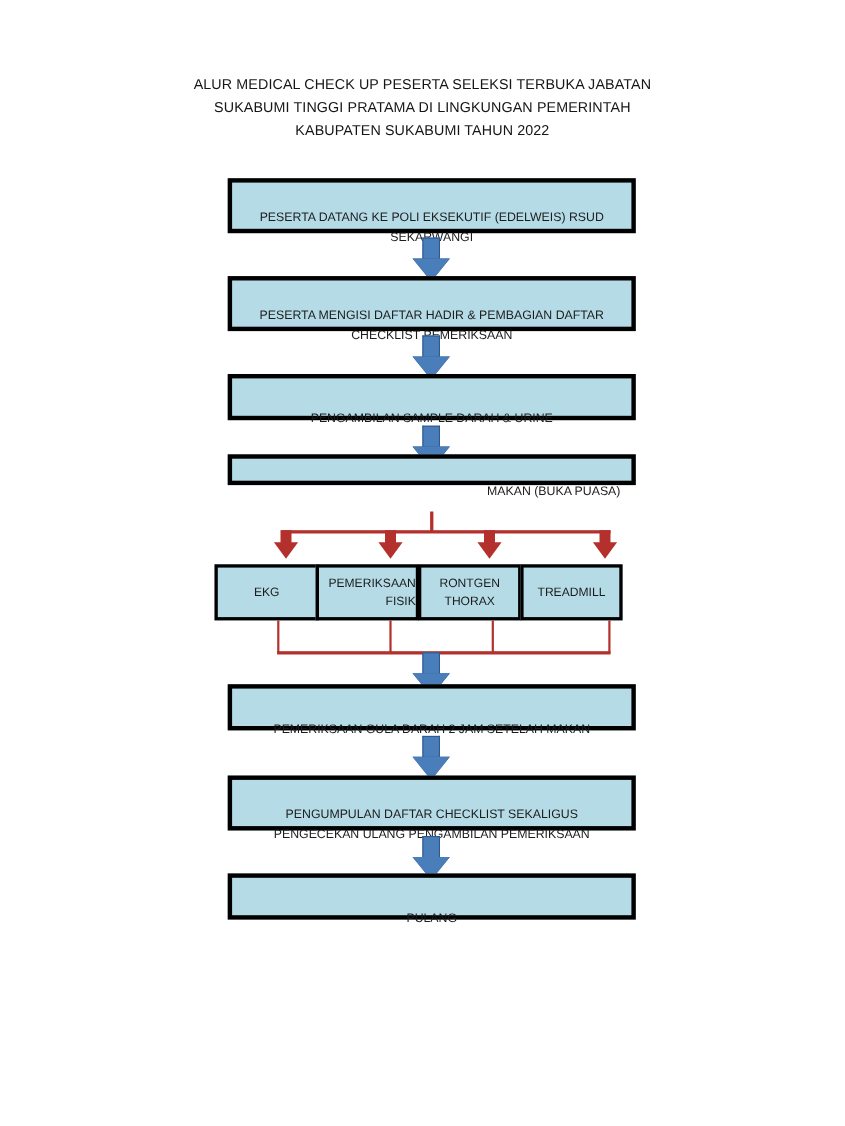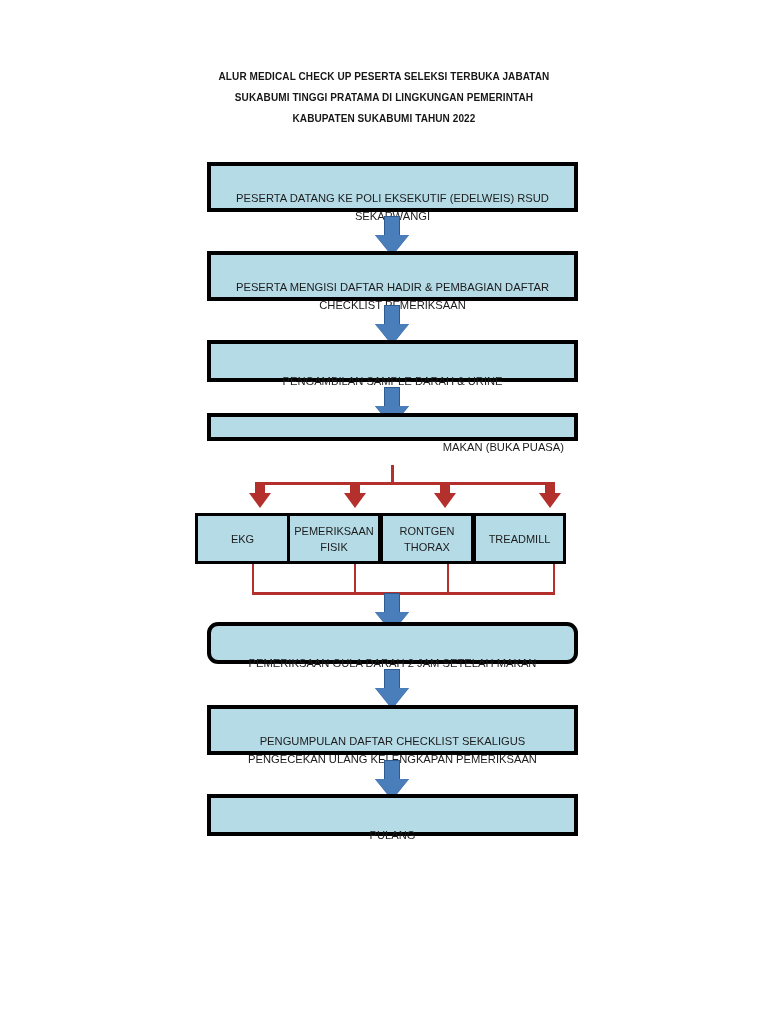--- a/index.html
+++ b/index.html
@@ -24,22 +24,22 @@
     height: 1024px;
   }
 
   
   #chart-title {
     position: absolute;
     left: 150px;
     top: 66px;
     width: 468px;
     text-align: center;
-    font-size: 10px;
-    font-weight: bold;
+    font-size: 13px;
+    font-weight: normal;
     line-height: 21px;
     letter-spacing: 0.1px;
     color: #161616;
   }
   #chart-title .title-line {
     display: block;
     white-space: nowrap;
   }
 
   
@@ -207,21 +207,21 @@
   </div>
   <div class="red-arrow" style="left:539px;top:482px;">
     <div class="shaft"></div>
     <div class="head"></div>
   </div>
 
   <div id="sub-row">
     <div class="sub-cell" style="left:0px;width:95px;">
       <span>EKG</span>
     </div>
-    <div class="sub-cell" style="left:92px;width:94px;">
+    <div class="sub-cell" style="left:92px;width:94px;text-align:right;">
       <span>PEMERIKSAAN FISIK</span>
     </div>
     <div class="sub-cell" style="left:185px;width:94px;justify-content:center;">
       <span>RONTGEN THORAX</span>
     </div>
     <div class="sub-cell" style="left:278px;width:93px;">
       <span>TREADMILL</span>
     </div>
   </div>
 
@@ -229,31 +229,31 @@
   <div class="red-line" style="left:354px;top:564px;width:2px;height:30px;"></div>
   <div class="red-line" style="left:447px;top:564px;width:2px;height:30px;"></div>
   <div class="red-line" style="left:553px;top:564px;width:2px;height:30px;"></div>
   <div class="red-line" style="left:252px;top:592px;width:303px;height:3px;"></div>
 
   <div class="blue-arrow" style="left:375px;top:593px;">
     <div class="shaft"></div>
     <div class="head"></div>
   </div>
 
-  <div class="proc-box" style="top:622px;height:42px;border-radius:11px;">
+  <div class="proc-box" style="top:622px;height:42px;">
     <span class="box-text">PEMERIKSAAN GULA DARAH 2 JAM SETELAH MAKAN</span>
   </div>
 
   <div class="blue-arrow" style="left:375px;top:669px;">
     <div class="shaft"></div>
     <div class="head"></div>
   </div>
 
   <div class="proc-box" style="top:705px;height:50px;">
-    <span class="box-text">PENGUMPULAN DAFTAR CHECKLIST SEKALIGUS PENGECEKAN ULANG KELENGKAPAN PEMERIKSAAN</span>
+    <span class="box-text">PENGUMPULAN DAFTAR CHECKLIST SEKALIGUS PENGECEKAN ULANG PENGAMBILAN PEMERIKSAAN</span>
   </div>
 
   <div class="blue-arrow" style="left:375px;top:760px;">
     <div class="shaft"></div>
     <div class="head"></div>
   </div>
 
   <div class="proc-box" style="top:794px;height:42px;justify-content:flex-end;">
     <span class="box-text">PULANG</span>
   </div>

